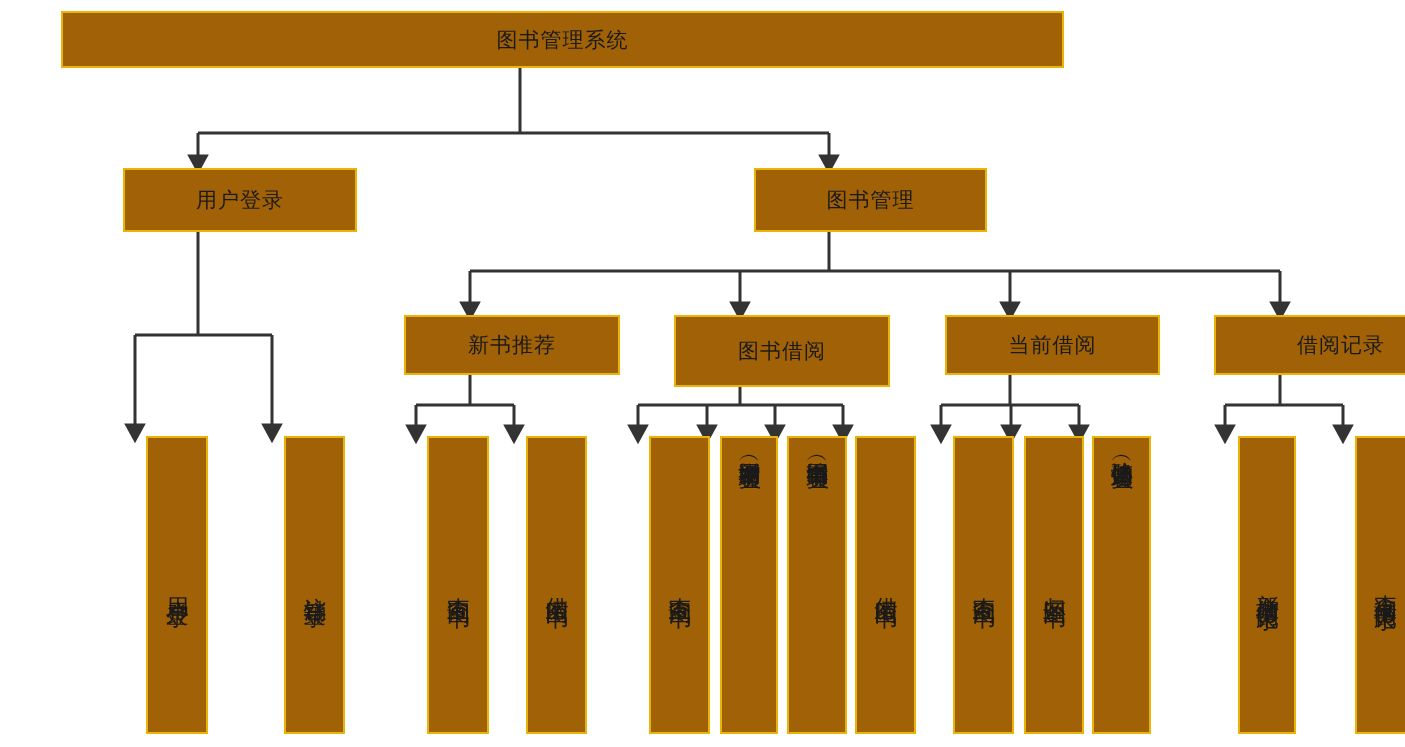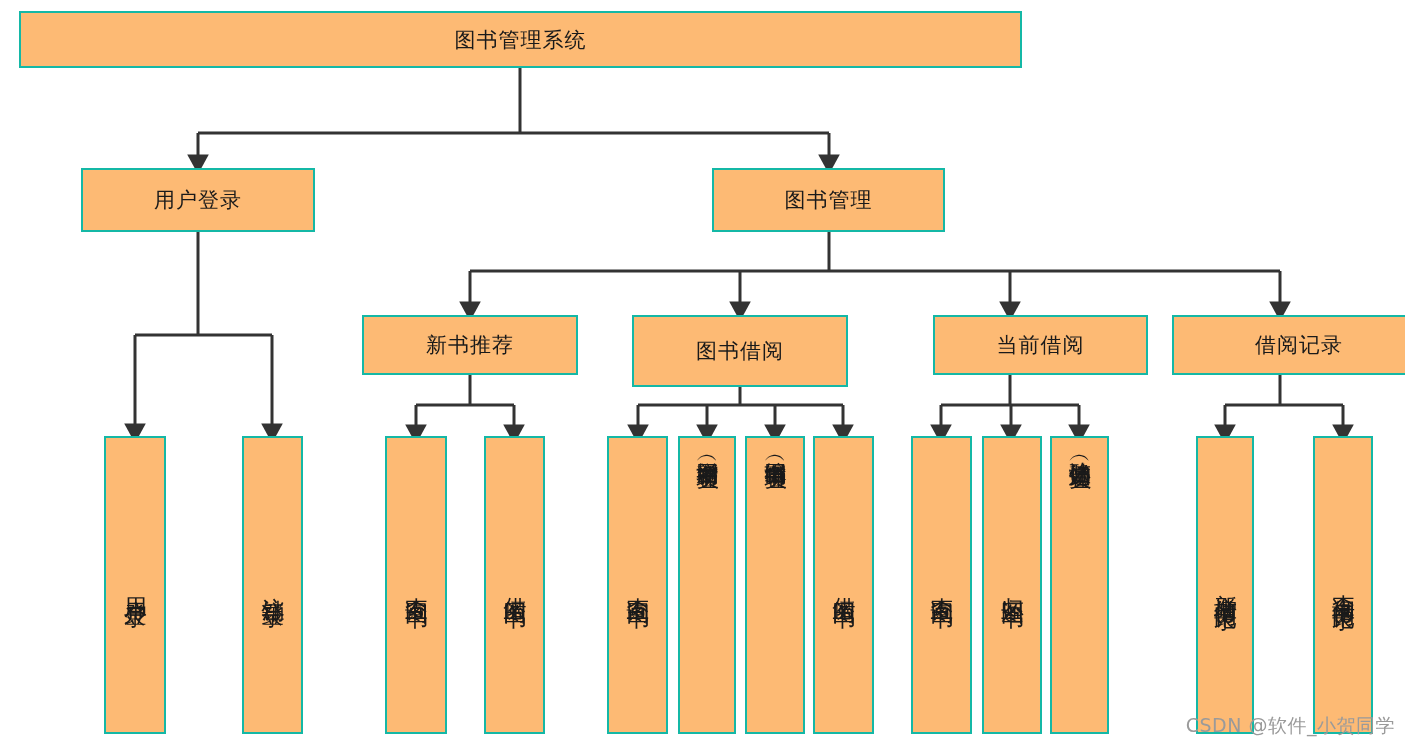--- a/index.html
+++ b/index.html
@@ -21,26 +21,27 @@
     position: absolute;
     left: 0;
     top: 0;
     width: 1405px;
     height: 747px;
     pointer-events: none;
   }
   .node {
     position: absolute;
     box-sizing: border-box;
-    border: 2px solid #14b8a6;
-    background: #fdba74;
+    border: 2px solid #eab308;
+    background: #a16207;
     display: flex;
     align-items: center;
     justify-content: center;
     color: #1a1a1a;
+    margin-left: 42px;
   }
   .node-h {
     font-size: 21px;
     letter-spacing: 1px;
     white-space: nowrap;
   }
   .node-v {
     padding: 6px 2px;
   }
   .vtext {
@@ -131,21 +132,21 @@
   <div class="node node-h" style="left:362px; top:315px; width:216px; height:60px;">
     <span>新书推荐</span>
   </div>
 
   <div class="node node-h" style="left:712px; top:168px; width:233px; height:64px;">
     <span>图书管理</span>
   </div>
   <div class="node node-h" style="left:632px; top:315px; width:216px; height:72px;">
     <span>图书借阅</span>
   </div>
-  <div class="node node-h" style="left:933px; top:315px; width:215px; height:60px;align-items:center;">
+  <div class="node node-h" style="left:903px; top:315px; width:215px; height:60px;align-items:center;">
     <span>当前借阅</span>
   </div>
   <div class="node node-h" style="left:1172px; top:315px; width:254px; height:60px;">
     <span>借阅记录</span>
   </div>
 
   <div class="node node-v" style="left:104px; top:436px; width:62px; height:298px;">
     <span class="vtext">用户登录</span>
   </div>
   <div class="node node-v" style="left:242px; top:436px; width:61px; height:298px;">
@@ -182,15 +183,14 @@
     <span class="vtext small">确认归还（管理员）</span>
   </div>
 
   <div class="node node-v" style="left:1196px; top:436px; width:58px; height:298px;">
     <span class="vtext">新增借阅记录</span>
   </div>
   <div class="node node-v" style="left:1313px; top:436px; width:60px; height:298px;">
     <span class="vtext">查询借阅记录</span>
   </div>
 
-  <div id="watermark">CSDN @软件_小贺同学</div>
 
 </div>
 
 </body></html>

